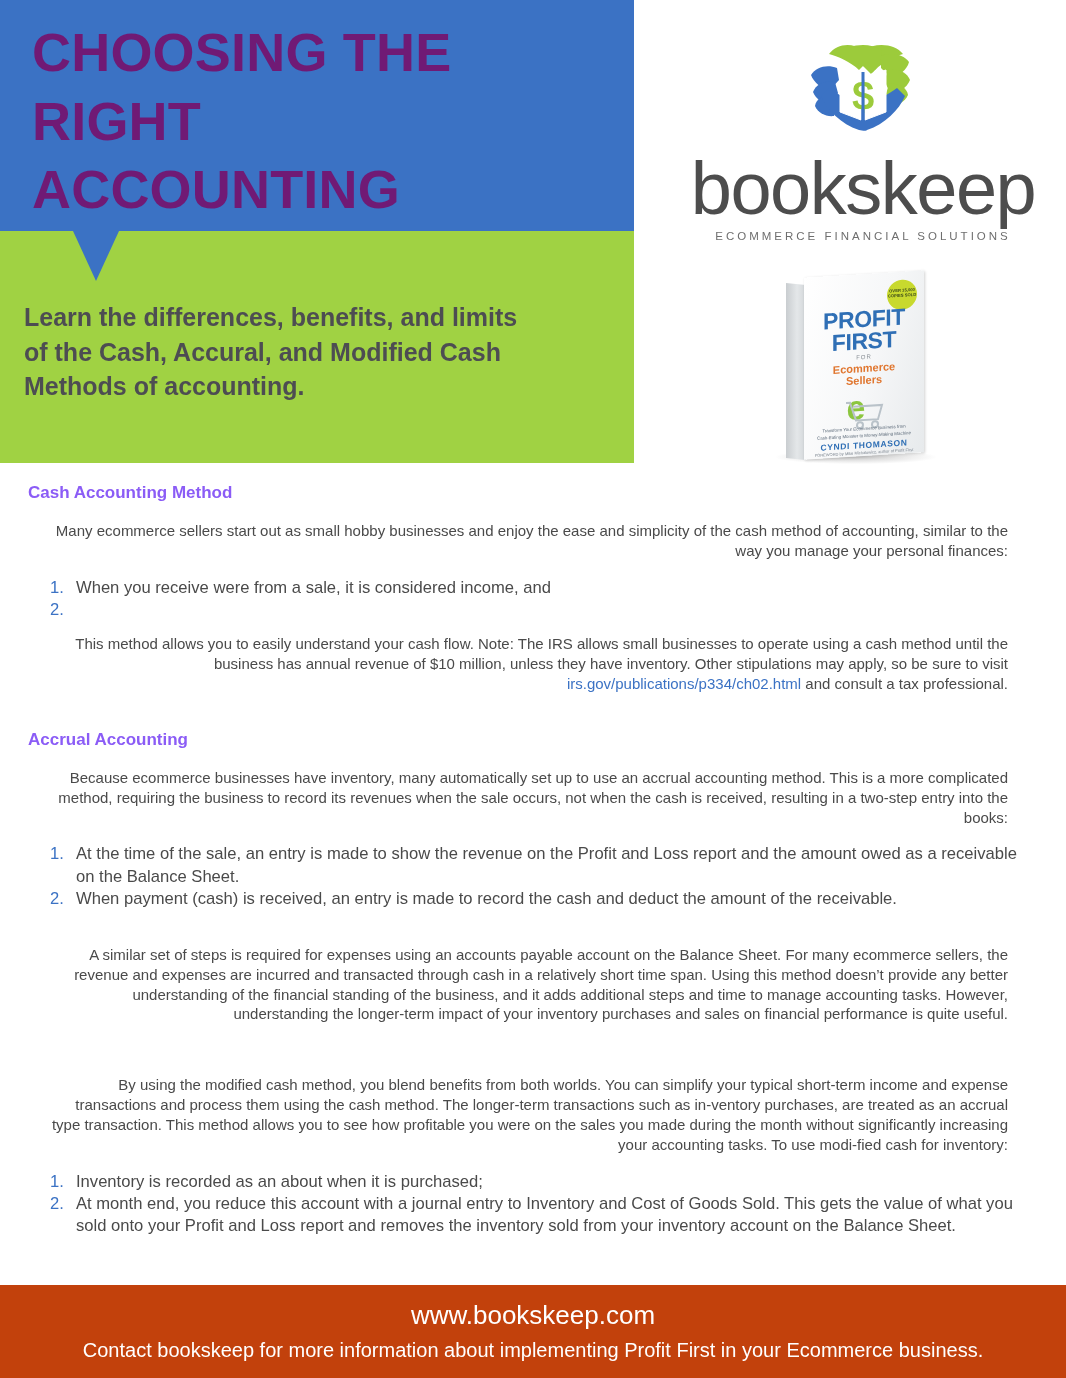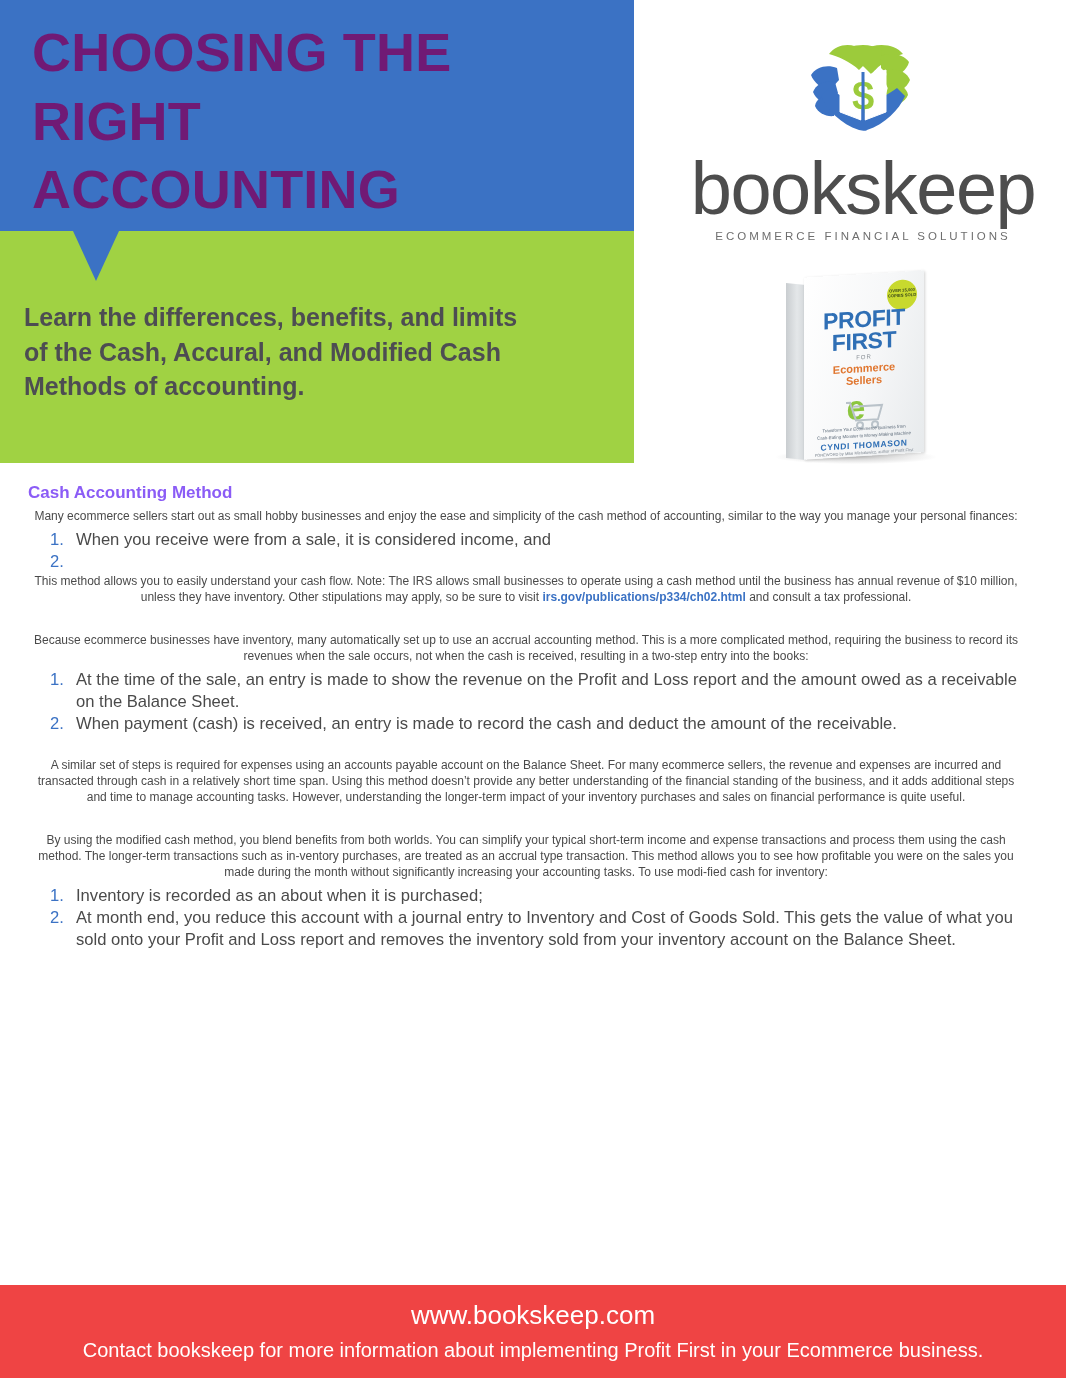--- a/index.html
+++ b/index.html
@@ -239,25 +239,25 @@
     width: 996px;
   }
   .sec-head {
     color: #8b5cf6;
     font-size: 17px;
     font-weight: 700;
     line-height: 1.35;
     margin: 0 0 1px 0;
   }
   .para {
-    font-size: 12px;
+    font-size: 15px;
     line-height: 1.33;
     color: #4a4a4a;
-    margin: 4px;
-    text-align: center;
+    margin: 16px;
+    text-align: right;
   }
   .gap { height: 19px; }
   ol.numlist {
     margin: 0;
     padding: 0;
     list-style: none;
   }
   ol.numlist > li {
     position: relative;
     padding-left: 48px;
@@ -267,32 +267,32 @@
   }
   ol.numlist > li .marker {
     position: absolute;
     left: 22px;
     top: 0;
     color: #3b72c4;
     font-size: 16.6px;
   }
   a.link, .link {
     color: #3b72c4;
-    font-weight: bold;
+    font-weight: normal;
     text-decoration: none;
   }
 
   
   .footer {
     position: absolute;
     left: 0;
     top: 1285px;
     width: 1066px;
     height: 93px;
-    background: #ef4444;
+    background: #c2410c;
   }
   .footer-url {
     position: absolute;
     left: 0;
     top: 15px;
     width: 100%;
     text-align: center;
     color: #ffffff;
     font-size: 26px;
     font-weight: 400;
@@ -396,20 +396,21 @@
         <span class="marker">2.</span>
       </li>
     </ol>
     <div class="gap"></div>
     <p class="para"><span>This method allows you to easily understand your cash flow. Note: The IRS allows small businesses to operate using a cash method until the business has annual revenue of $10 million, unless they have inventory. Other stipulations may apply, so be sure to visit </span><a class="link" href="#">irs.gov/publications/p334/ch02.html</a><span> and consult a tax professional.</span></p>
   </div>
 
   <div class="gap"></div>
 
   <div>
+    <div class="sec-head">Accrual Accounting</div>
     <p class="para">Because ecommerce businesses have inventory, many automatically set up to use an accrual accounting method. This is a more complicated method, requiring the business to record its revenues when the sale occurs, not when the cash is received, resulting in a two-step entry into the books:</p>
     <ol class="numlist">
       <li>
         <span class="marker">1.</span>
         <span>At the time of the sale, an entry is made to show the revenue on the Profit and Loss report and the amount owed as a receivable on the Balance Sheet.</span>
       </li>
       <li>
         <span class="marker">2.</span>
         <span>When payment (cash) is received, an entry is made to record the cash and deduct the amount of the receivable.</span>
       </li>

